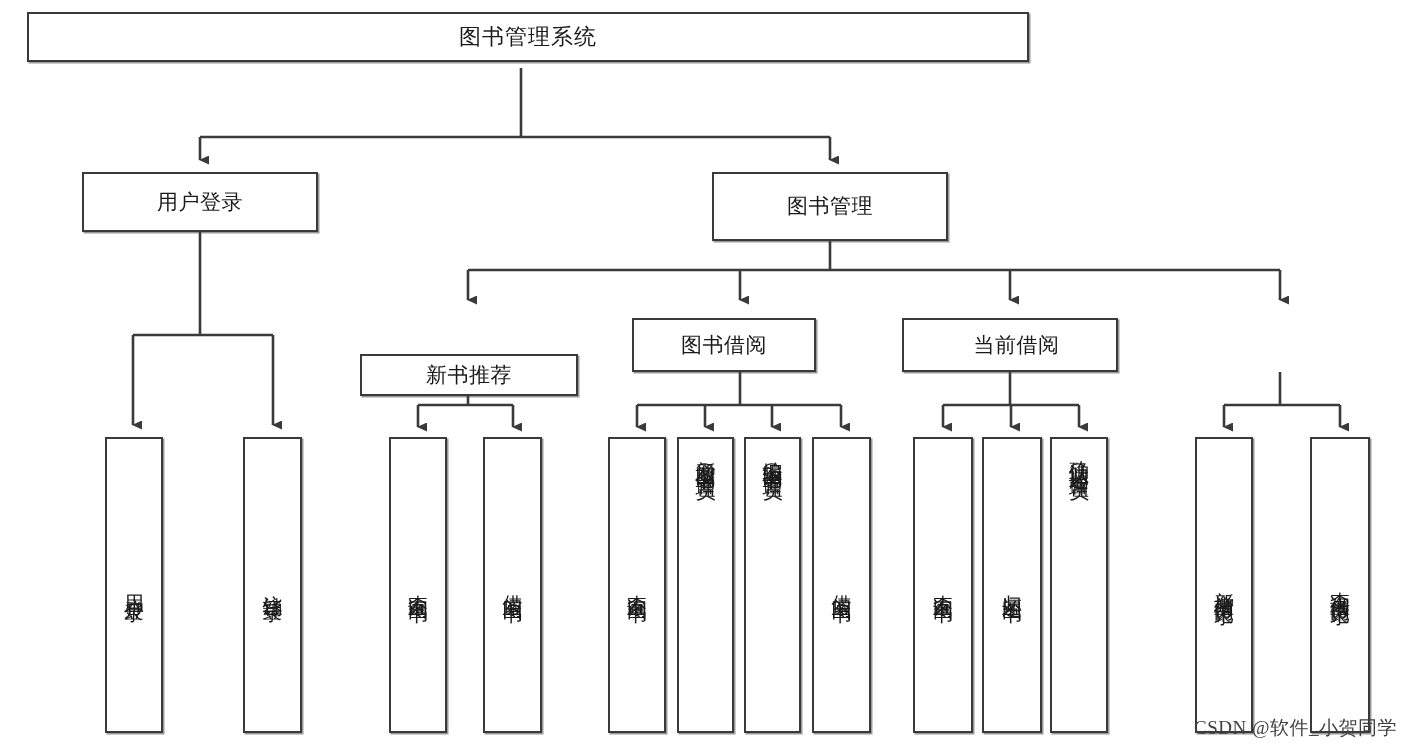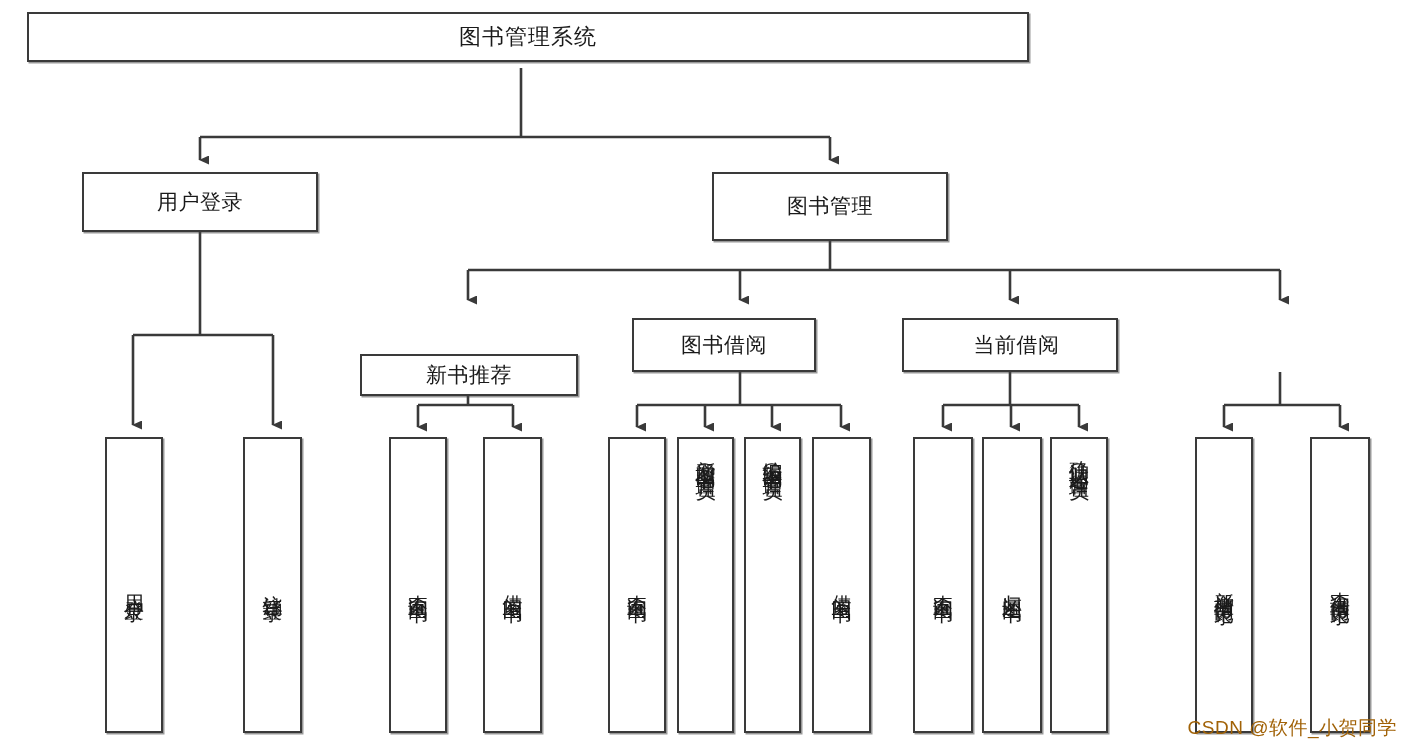--- a/index.html
+++ b/index.html
@@ -71,24 +71,24 @@
   }
   .node.vert.mid-text {
     align-items: center;
     padding-top: 0;
   }
   .watermark {
     position: absolute;
     right: 8px;
     bottom: 6px;
     font-size: 19px;
-    color: #a16207;
+    color: #404040;
     letter-spacing: 0.5px;
     white-space: nowrap;
-    font-family: Liberation Sans, sans-serif;
+    font-family: Liberation Serif, serif;
   }
 </style>
 </head>
 <body>
 
 <div id="diagram-canvas">
 
   <svg id="edges-layer" width="1405" height="747" viewBox="0 0 1405 747" xmlns="http://www.w3.org/2000/svg">
     <defs>
       <marker id="arrowhead" markerWidth="9" markerHeight="10" refX="4.5" refY="9" orient="auto" markerUnits="userSpaceOnUse">

